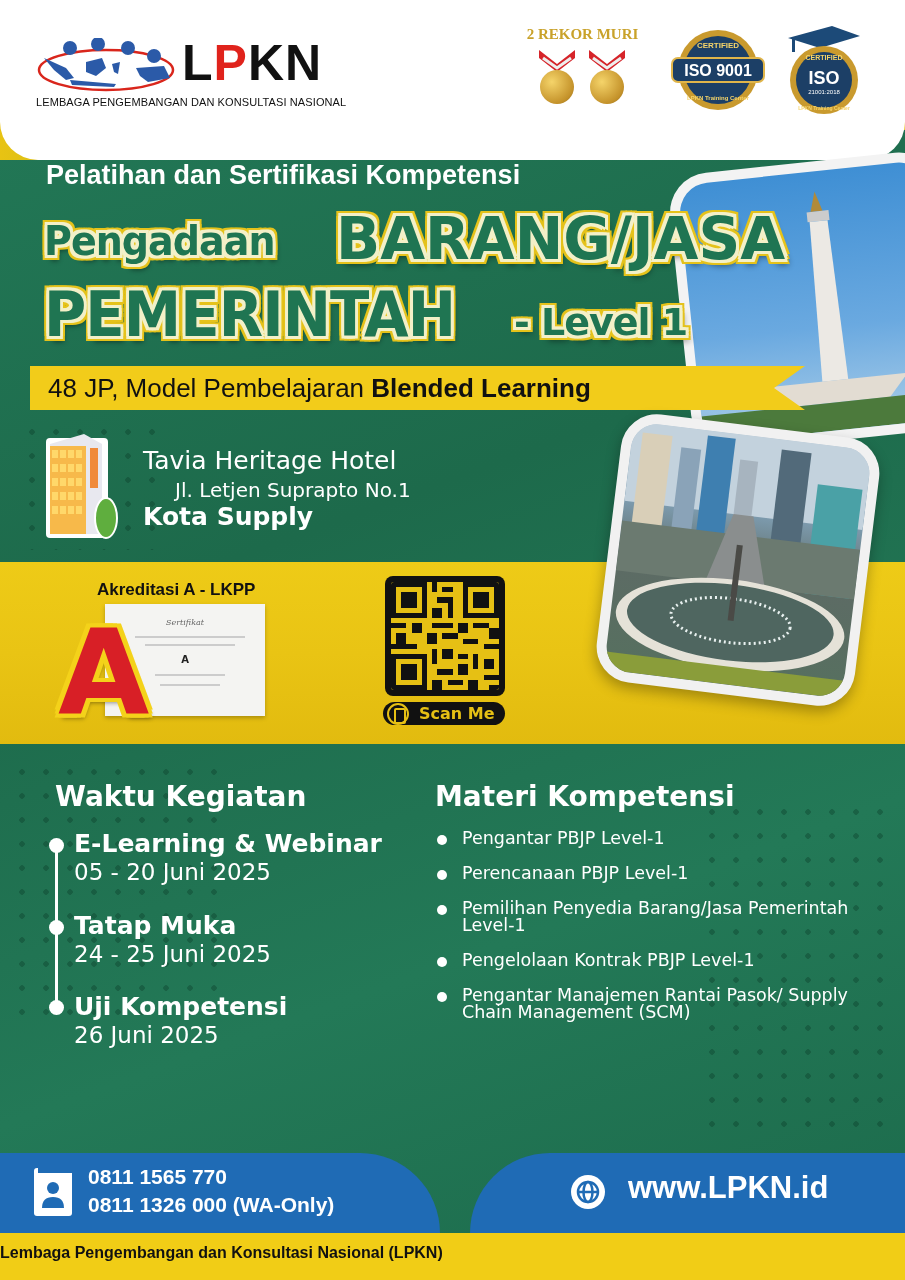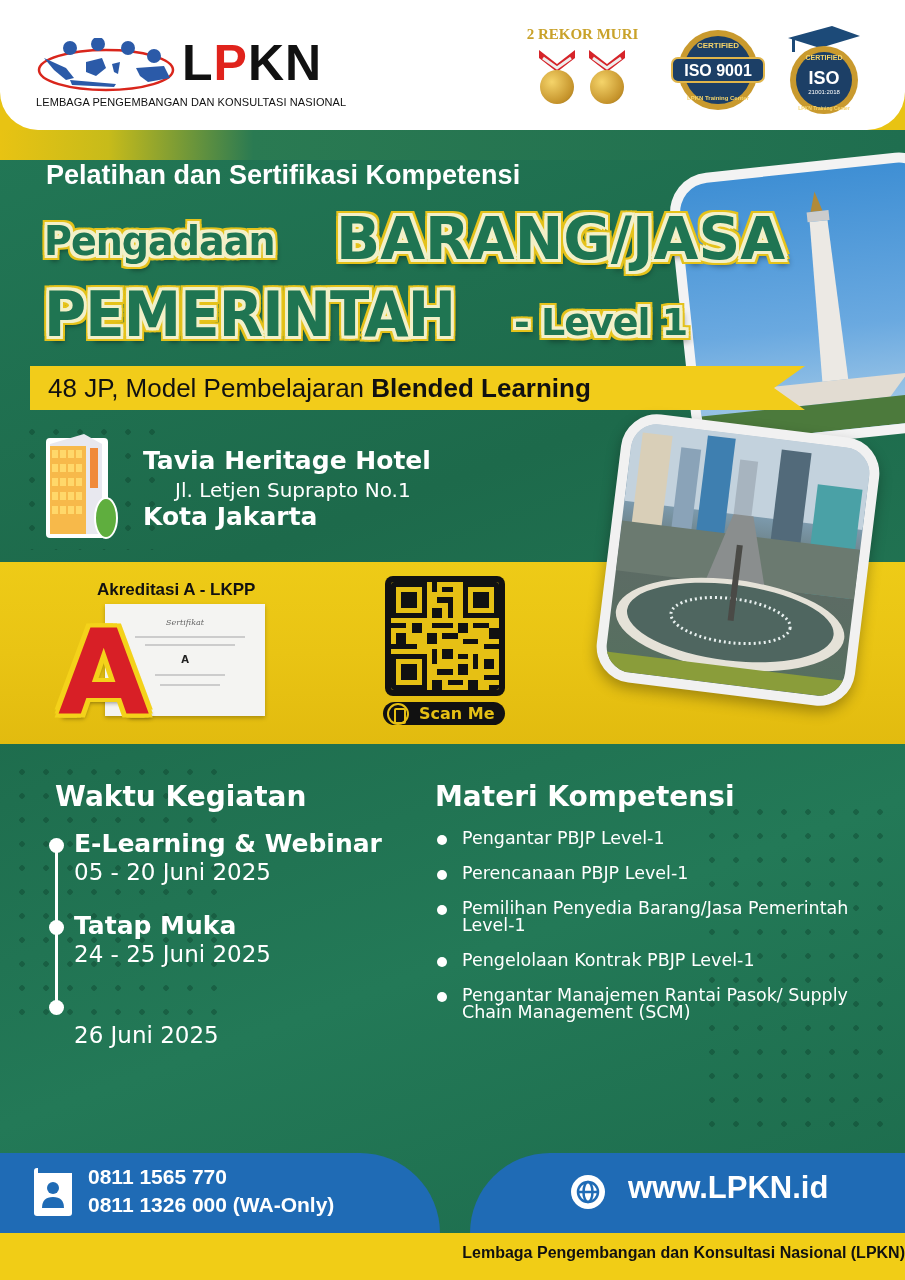--- a/index.html
+++ b/index.html
@@ -8,21 +8,21 @@
 
   .poster { position: absolute; left: 0; top: 0; width: 905px; height: 1280px; overflow: hidden;
     background: linear-gradient(160deg, #237a58 0%, #1d6a4b 40%, #237957 70%, #1c6a4b 100%); }
 
   
   .dots { position: absolute; background-image: radial-gradient(circle, rgba(10,60,40,0.55) 2.5px, transparent 3px);
     background-size: 24px 24px; opacity: .7; }
 
   
   .yellow-top { position: absolute; left: 0; top: 0; width: 905px; height: 160px; background: #e8c313; }
-  .header { position: absolute; left: 0; top: 0; width: 905px; height: 130px; background: #ffffff;
+  .header { position: absolute; left: 0; top: 0; width: 905px; height: 160px; background: #ffffff;
     border-bottom-left-radius: 38px; border-bottom-right-radius: 38px; }
   .green-band-top { position: absolute; left: 0; top: 130px; width: 905px; height: 30px;
     background: linear-gradient(90deg, #e8c313 0%, #c7bb1a 12%, #2a7a52 28%, #1f6e4f 100%); }
 
   .logo { position: absolute; left: 36px; top: 30px; width: 300px; height: 80px; }
   .logo-map { position: absolute; left: 0; top: 8px; width: 140px; height: 54px; }
   .logo-text { position: absolute; left: 146px; top: 6px; font-family: "Liberation Sans", sans-serif;
     font-weight: 700; font-size: 50px; letter-spacing: 1px; color: #111; line-height: 54px; }
   .logo-text .p { color: #e0231c; }
   .logo-sub { position: absolute; left: 0; top: 66px; font-family: "Liberation Sans", sans-serif;
@@ -62,21 +62,21 @@
 
   
   .ribbon-bar { position: absolute; left: 30px; top: 366px; width: 775px; height: 44px; background: #f2cc1a;
     clip-path: polygon(0 0, 100% 0, 96% 50%, 100% 100%, 0 100%); }
   .ribbon-text { position: absolute; left: 48px; top: 370px; font-family: "Liberation Sans", sans-serif;
     font-size: 26px; color: #111; white-space: nowrap; line-height: 36px; }
   .ribbon-text b { font-weight: 700; }
 
   
   .hotel-icon { position: absolute; left: 44px; top: 430px; width: 76px; height: 112px; }
-  .venue-name { position: absolute; left: 143px; top: 446px; font-family: "DejaVu Sans", sans-serif; font-weight: 700; font-size: 25px; color: #fff; white-space: nowrap; }
+  .venue-name { position: absolute; left: 143px; top: 446px; font-family: "DejaVu Sans", sans-serif; font-weight: 400; font-size: 25px; color: #fff; white-space: nowrap; }
   .venue-addr { position: absolute; left: 143px; top: 478px; font-family: "DejaVu Sans", sans-serif; font-size: 20px; color: #fff; white-space: nowrap; margin-left: 32px; }
   .venue-city { position: absolute; left: 143px; top: 502px; font-family: "DejaVu Sans", sans-serif; font-weight: 700; font-size: 25px; color: #fff; white-space: nowrap; }
 
   
   .yellow-band { position: absolute; left: 0; top: 562px; width: 905px; height: 182px;
     background: linear-gradient(180deg, #eecb17 0%, #e9c414 50%, #e2bb0f 100%); }
   .akred-label { position: absolute; left: 97px; top: 580px; font-family: "Liberation Sans", sans-serif;
     font-weight: 700; font-size: 17px; color: #111; white-space: nowrap; }
   .cert { position: absolute; left: 105px; top: 604px; width: 160px; height: 112px; background: #f4f4f2;
     box-shadow: 0 2px 4px rgba(0,0,0,.25); }
@@ -119,21 +119,21 @@
   .mat-item { position: relative; padding-left: 25px; font-family: "DejaVu Sans", sans-serif; font-size: 17.5px;
     color: #fff; line-height: 17px; margin-bottom: 18px; }
   .mat-item::before { content: ""; position: absolute; left: 0; top: 5px; width: 10px; height: 10px; background: #fff; border-radius: 50%; }
 
   
   .footer-left { position: absolute; left: 0; top: 1153px; width: 440px; height: 80px; background: #1f6bb5;
     border-top-right-radius: 80px; }
   .footer-right { position: absolute; left: 470px; top: 1153px; width: 435px; height: 80px; background: #1f6bb5;
     border-top-left-radius: 80px; }
   .footer-bottom { position: absolute; left: 0; top: 1233px; width: 905px; height: 47px; background: #f1cd16; }
-  .footer-bottom-text { position: absolute; left: 0; width: 905px; top: 1244px; text-align: right;
+  .footer-bottom-text { position: absolute; left: 0; width: 905px; top: 1244px; text-align: left;
     font-family: "Liberation Sans", sans-serif; font-weight: 700; font-size: 16px; color: #111; }
   .contact-icon { position: absolute; left: 32px; top: 1166px; width: 42px; height: 52px; }
   .phone1, .phone2 { position: absolute; left: 88px; font-family: "Liberation Sans", sans-serif; font-weight: 700;
     font-size: 21px; color: #fff; white-space: nowrap; }
   .phone1 { top: 1165px; }
   .phone2 { top: 1193px; }
   .globe-icon { position: absolute; left: 570px; top: 1174px; width: 36px; height: 36px; }
   .website { position: absolute; left: 628px; top: 1170px; font-family: "Liberation Sans", sans-serif; font-weight: 700;
     font-size: 31px; color: #fff; white-space: nowrap; }
 </style>
@@ -247,21 +247,21 @@
       <rect x="8" y="76" width="6" height="8"></rect>
         <rect x="16" y="76" width="6" height="8"></rect>
         <rect x="24" y="76" width="6" height="8"></rect>
         <rect x="32" y="76" width="6" height="8"></rect>
     </g>
     <rect x="46" y="18" width="8" height="40" fill="#f08a3a"></rect>
     <ellipse cx="62" cy="88" rx="11" ry="20" fill="#5fae3e" stroke="#fff" stroke-width="2"></ellipse>
   </svg>
   <div class="venue-name">Tavia Heritage Hotel</div>
   <div class="venue-addr">Jl. Letjen Suprapto No.1</div>
-  <div class="venue-city">Kota Jakarta</div>
+  <div class="venue-city">Kota Supply</div>
 
   <div class="yellow-band"></div>
   <div class="akred-label">Akreditasi A - LKPP</div>
   <div class="cert">
     <div class="cert-title">Sertifikat</div>
     <div class="cert-line" style="left:30px;top:32px;width:110px;"></div>
     <div class="cert-line" style="left:40px;top:40px;width:90px;"></div>
     <div class="cert-grade">A</div>
     <div class="cert-line" style="left:50px;top:70px;width:70px;"></div>
     <div class="cert-line" style="left:55px;top:80px;width:60px;"></div>
@@ -344,20 +344,21 @@
 
   <div class="tl-dot" style="top:838px;"></div>
   <div class="tl-title" style="top:829px;">E-Learning &amp; Webinar</div>
   <div class="tl-date" style="top:859px;">05 - 20 Juni 2025</div>
 
   <div class="tl-dot" style="top:920px;"></div>
   <div class="tl-title" style="top:911px;">Tatap Muka</div>
   <div class="tl-date" style="top:941px;">24 - 25 Juni 2025</div>
 
   <div class="tl-dot" style="top:1000px;"></div>
+  <div class="tl-title" style="top:992px;">Uji Kompetensi</div>
   <div class="tl-date" style="top:1022px;">26 Juni 2025</div>
 
   <div class="mat-title">Materi Kompetensi</div>
   <ul class="mat-list">
     <li class="mat-item" style="width:340px;">Pengantar PBJP Level-1</li>
     <li class="mat-item" style="width:340px;">Perencanaan PBJP Level-1</li>
     <li class="mat-item" style="width:420px;">Pemilihan Penyedia Barang/Jasa Pemerintah Level-1</li>
     <li class="mat-item" style="width:345px;">Pengelolaan Kontrak PBJP Level-1</li>
     <li class="mat-item" style="width:420px;">Pengantar Manajemen Rantai Pasok/ Supply Chain Management (SCM)</li>
   </ul>

